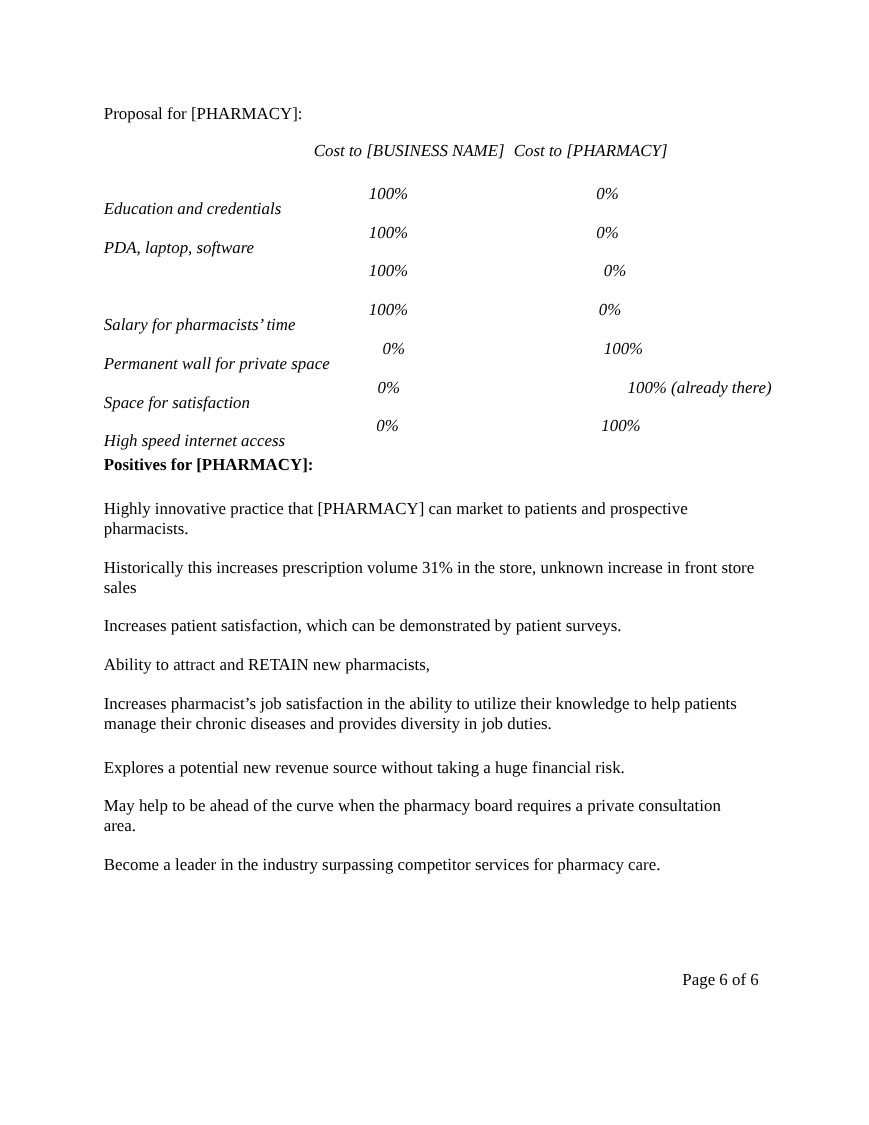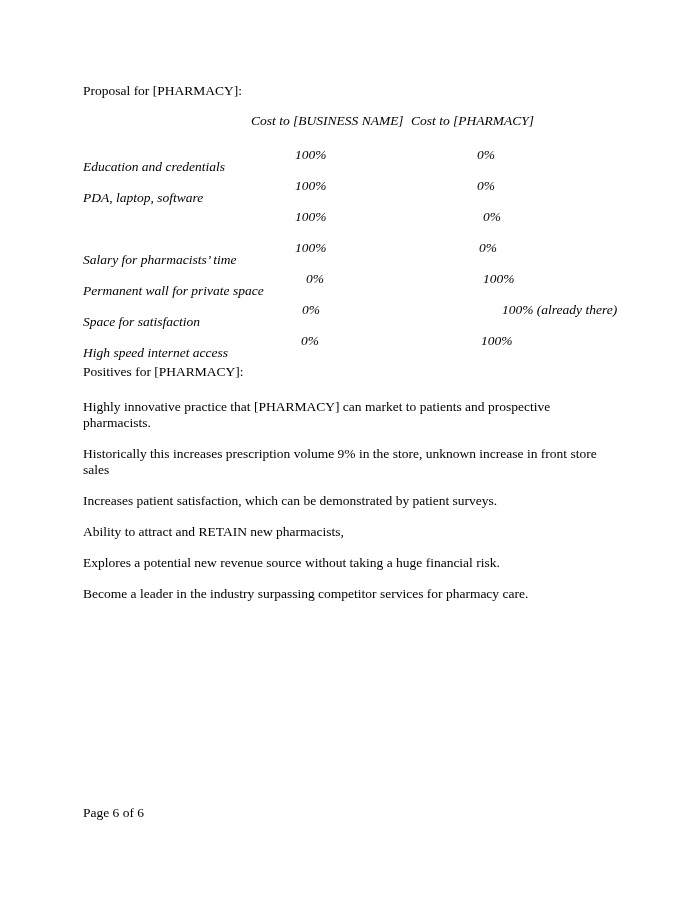--- a/index.html
+++ b/index.html
@@ -49,34 +49,34 @@
   
   .cost-table .row:nth-child(4) .c3 { left: 400px; }
   .cost-table .row:nth-child(5) .c3 { left: 396px; }
   .cost-table .row:nth-child(6) .c2 { left: 223px; }
   .cost-table .row:nth-child(6) .c3 { left: 400px; }
   .cost-table .row:nth-child(7) .c2 { left: 219px; }
   .cost-table .row:nth-child(7) .c3 { left: 399px; margin-left: 20px; }
   .cost-table .row:nth-child(8) .c2 { left: 218px; }
   .cost-table .row:nth-child(8) .c3 { left: 398px; }
   .positives-heading {
-    font-weight: normal;
+    font-weight: bold;
     margin: 0 0 19px 0;
   }
   .para {
     margin: 0 0 15px 0;
     width: 522px;
   }
   .para.gap-lg { margin-bottom: 19px; }
   .footer {
     position: absolute;
-    top: 805px;
+    top: 776px;
     left: 83px;
     width: 524px;
-    text-align: left;
+    text-align: right;
     white-space: nowrap;
   }
 </style>
 </head>
 <body>
 
 <div class="page">
 
   <div class="title">Proposal for [PHARMACY]:</div>
 
@@ -118,21 +118,23 @@
     <div class="row">
       <span class="c1">High speed internet access</span>
       <span class="c2">0%</span>
       <span class="c3">100%</span>
     </div>
   </div>
 
   <div class="positives-heading">Positives for [PHARMACY]:</div>
 
   <p class="para">Highly innovative practice that [PHARMACY] can market to patients and prospective pharmacists.</p>
-  <p class="para">Historically this increases prescription volume 9% in the store, unknown increase in front store sales</p>
+  <p class="para">Historically this increases prescription volume 31% in the store, unknown increase in front store sales</p>
   <p class="para">Increases patient satisfaction, which can be demonstrated by patient surveys.</p>
   <p class="para">Ability to attract and RETAIN new pharmacists,</p>
+  <p class="para gap-lg">Increases pharmacist’s job satisfaction in the ability to utilize their knowledge to help patients manage their chronic diseases and provides diversity in job duties.</p>
   <p class="para">Explores a potential new revenue source without taking a huge financial risk.</p>
+  <p class="para">May help to be ahead of the curve when the pharmacy board requires a private consultation area.</p>
   <p class="para">Become a leader in the industry surpassing competitor services for pharmacy care.</p>
 
   <div class="footer">Page 6 of 6</div>
 
 </div>
 
 </body></html>

